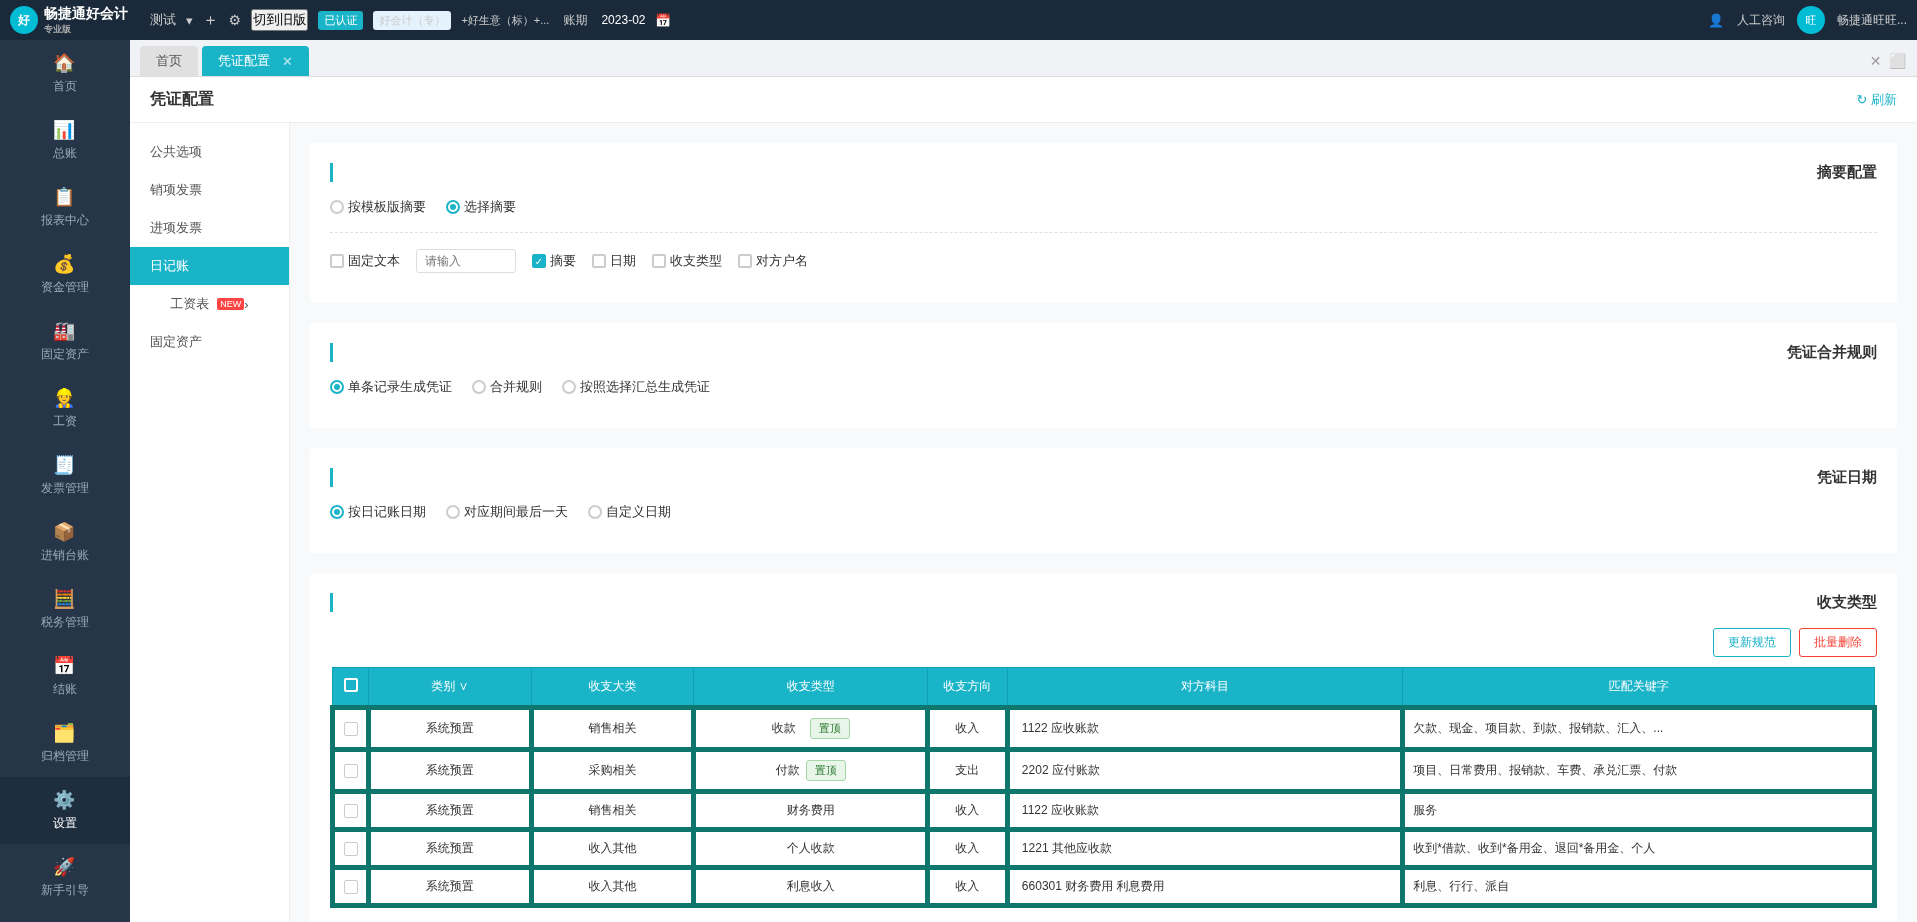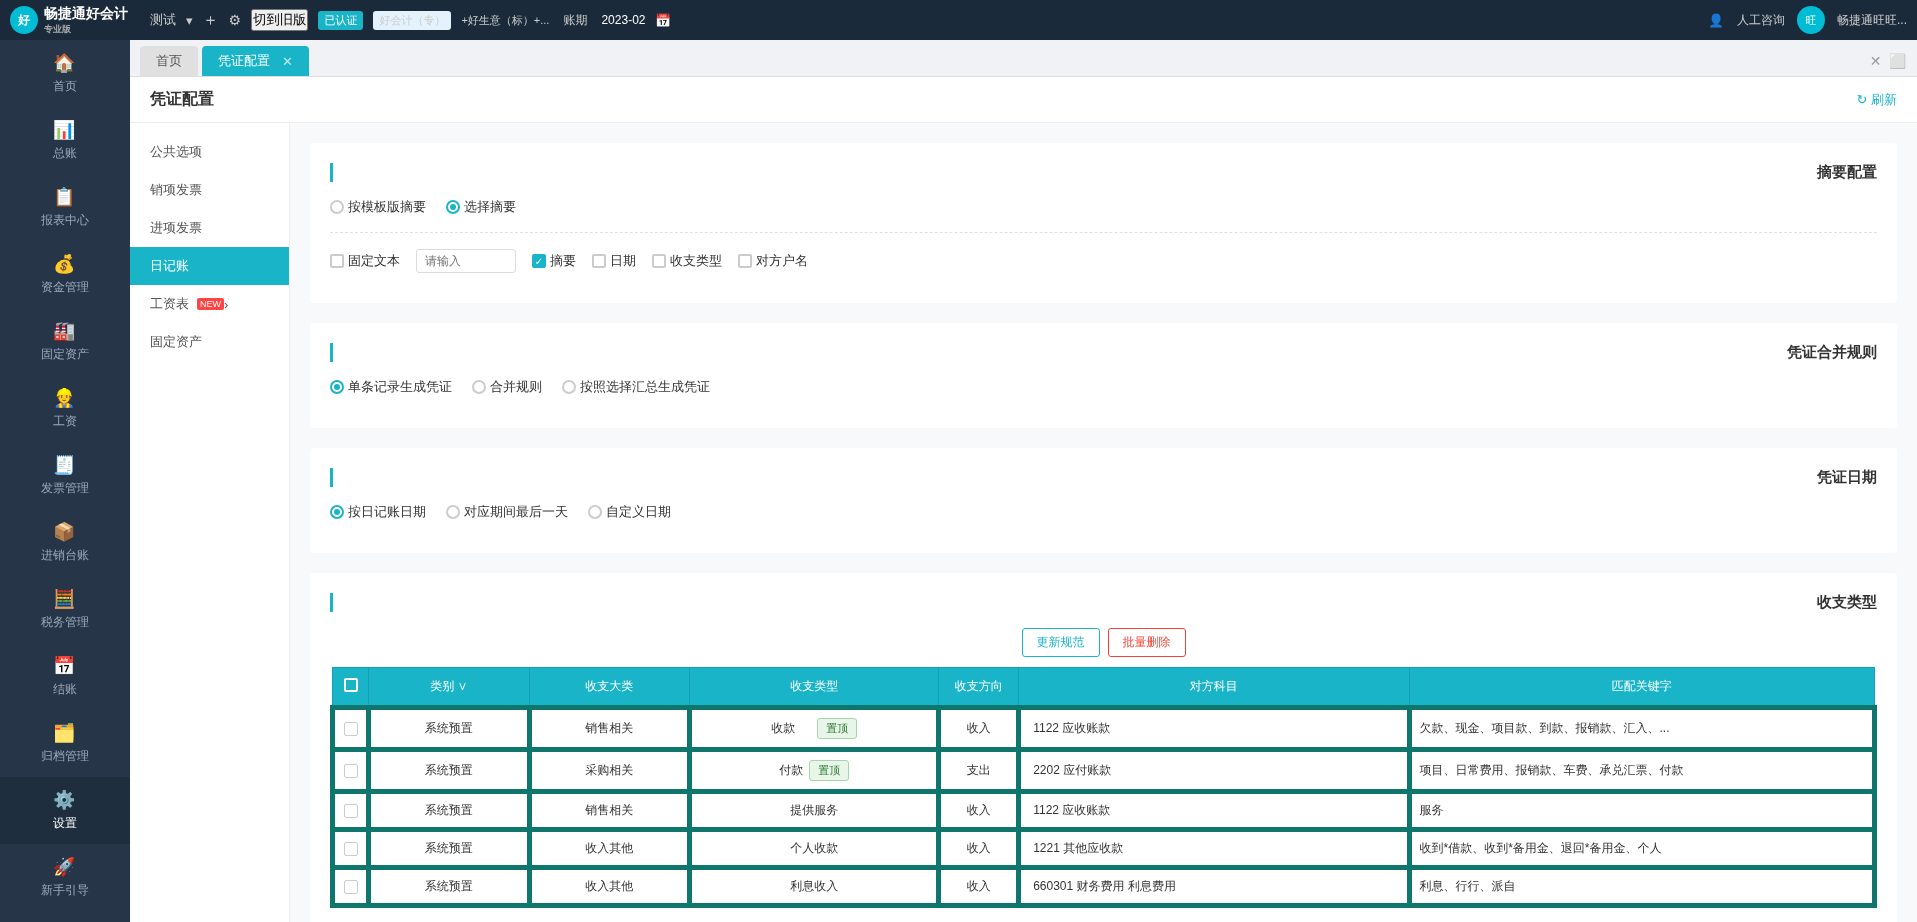--- a/index.html
+++ b/index.html
@@ -166,21 +166,21 @@
     .text-input {
       border: 1px solid #ddd; border-radius: 3px; padding: 4px 8px;
       font-size: 12px; width: 100px; color: #999;
     }
 
     .example-text { color: #1ab4c8; font-size: 12px; margin-top: 8px; }
 
     
     .table-section { margin-top: 10px; }
     .table-header-actions {
-      display: flex; justify-content: center; gap: 8px; margin-bottom: 8px;
+      display: flex; justify-content: flex-end; gap: 8px; margin-bottom: 8px;
     }
     .btn-update { padding: 5px 14px; background: white; border: 1px solid #1ab4c8; color: #1ab4c8; border-radius: 3px; cursor: pointer; font-size: 12px; }
     .btn-batch-delete { padding: 5px 14px; background: white; border: 1px solid #f44336; color: #f44336; border-radius: 3px; cursor: pointer; font-size: 12px; }
 
     table { width: 100%; border-collapse: collapse; font-size: 12px; }
     thead tr { background: #1ab4c8; color: white; }
     thead th {
       padding: 10px 8px; text-align: center; font-weight: normal;
       border: 1px solid #12a0b5;
     }
@@ -325,21 +325,21 @@
         </div>
         <div class="left-nav-item">
           <span>销项发票</span>
         </div>
         <div class="left-nav-item">
           <span>进项发票</span>
         </div>
         <div class="left-nav-item active">
           <span>日记账</span>
         </div>
-        <div class="left-nav-item" style="display:flex;justify-content:flex-start;align-items:center;">
+        <div class="left-nav-item" style="display:flex;justify-content:center;align-items:center;">
           <span style="display:flex;align-items:center;gap:4px;">
             <span>工资表</span>
             <span class="nav-badge">NEW</span>
           </span>
           <span>›</span>
         </div>
         <div class="left-nav-item">
           <span>固定资产</span>
         </div>
       </div>
@@ -461,21 +461,21 @@
                 </tr>
               </thead>
               <tbody>
                 <tr>
                   <td>
                       <div style="width:14px;height:14px;border:1px solid #ccc;border-radius:2px;margin:auto;"></div>
                     </td>
                   <td>系统预置</td>
                   <td>销售相关</td>
                   <td>
-                    <div style="display:flex;align-items:center;justify-content:center;gap:22px;">
+                    <div style="display:flex;align-items:center;justify-content:center;gap:14px;">
                       <span>收款</span>
                       <span class="badge-reset">置顶</span>
                     </div>
                   </td>
                   <td>收入</td>
                   <td class="td-left">1122 应收账款</td>
                   <td class="td-ellipsis">欠款、现金、项目款、到款、报销款、汇入、...</td>
                 </tr>
                 <tr>
                   <td>
@@ -492,21 +492,21 @@
                   <td>支出</td>
                   <td class="td-left">2202 应付账款</td>
                   <td class="td-ellipsis">项目、日常费用、报销款、车费、承兑汇票、付款</td>
                 </tr>
                 <tr>
                   <td>
                       <div style="width:14px;height:14px;border:1px solid #ccc;border-radius:2px;margin:auto;"></div>
                     </td>
                   <td>系统预置</td>
                   <td>销售相关</td>
-                  <td>提供服务</td>
+                  <td>财务费用</td>
                   <td>收入</td>
                   <td class="td-left">1122 应收账款</td>
                   <td class="td-ellipsis">服务</td>
                 </tr>
                 <tr>
                   <td>
                       <div style="width:14px;height:14px;border:1px solid #ccc;border-radius:2px;margin:auto;"></div>
                     </td>
                   <td>系统预置</td>
                   <td>收入其他</td>

